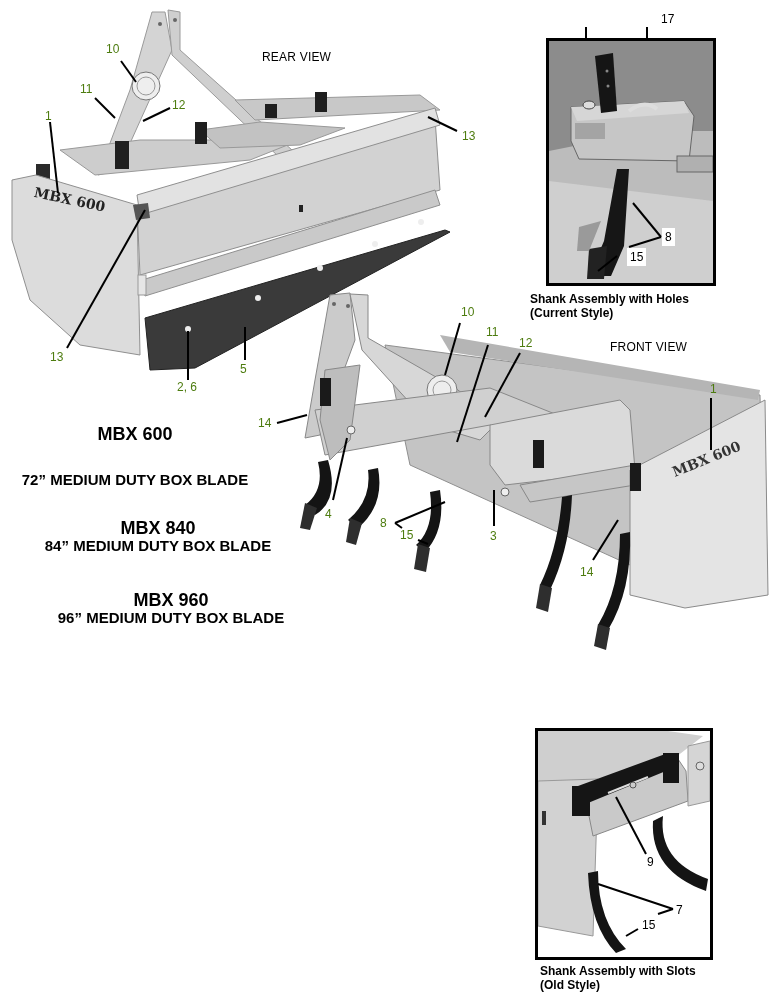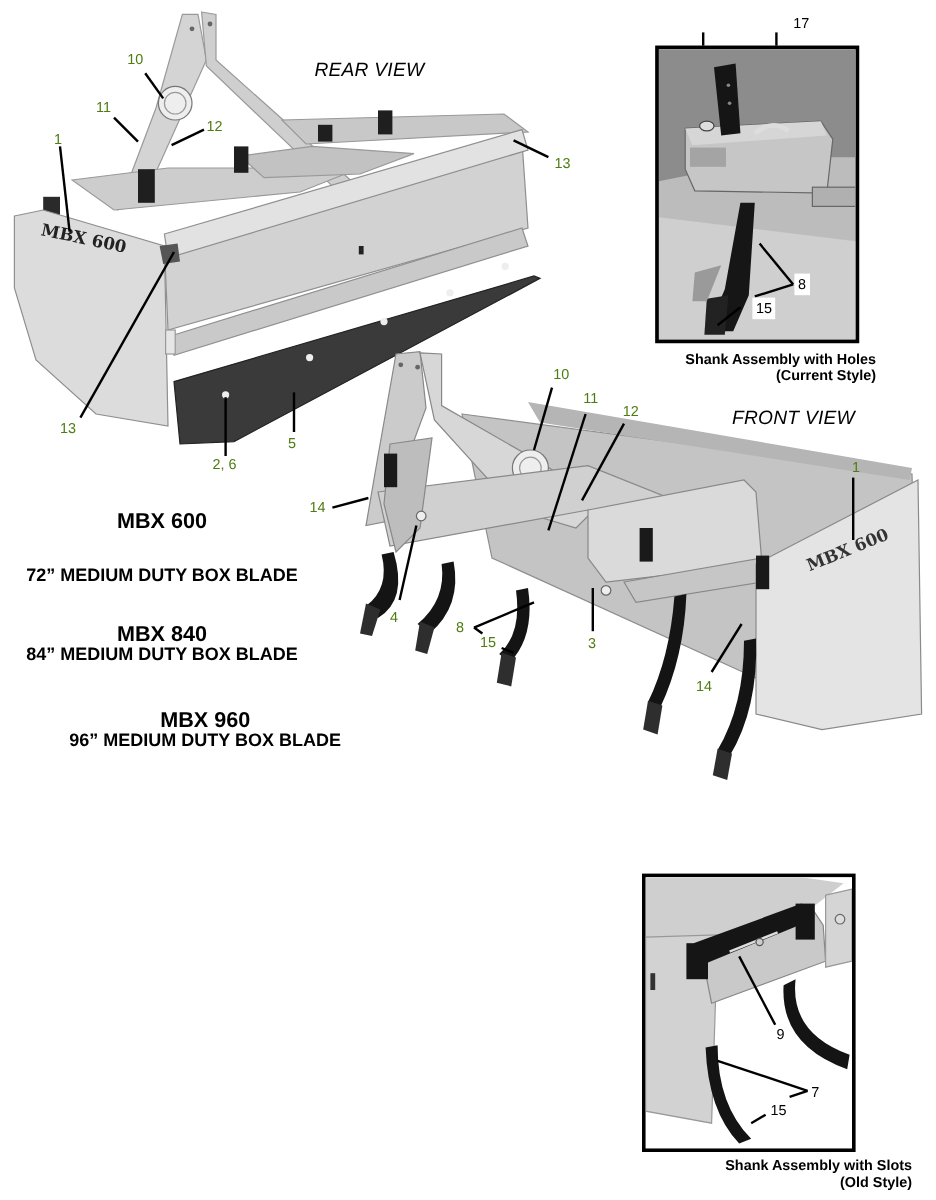--- a/index.html
+++ b/index.html
@@ -1,23 +1,23 @@
 <!DOCTYPE html>
 <html><head>
 <meta charset="utf-8">
 <style>
   html, body { margin: 0; padding: 0; background: #ffffff; }
   body { width: 780px; height: 1000px; position: relative; overflow: hidden;
          font-family: "Liberation Sans", "DejaVu Sans", sans-serif; color: #000; }
   .abs { position: absolute; }
   .callout { position: absolute; font-size: 12px; line-height: 13px; color: #4d7c0f;
              font-family: "Liberation Sans", sans-serif; white-space: nowrap; }
-  .view-label { position: absolute; font-size: 16px; letter-spacing: 0.2px;
-                font-family: "Liberation Sans", sans-serif; font-style: italic; }
-  .caption { position: absolute; text-align: right; font-weight: bold; font-size: 12px;
+  .view-label { position: absolute; font-size: 12px; letter-spacing: 0.2px;
+                font-family: "Liberation Sans", sans-serif; }
+  .caption { position: absolute; text-align: left; font-weight: bold; font-size: 12px;
              line-height: 14px; font-family: "Liberation Sans", sans-serif; }
   .model-block { position: absolute; left: 0; width: 270px; text-align: center; }
   .model-name { display: block; font-weight: bold; font-size: 18px; line-height: 20px; }
   .model-desc { display: block; font-weight: bold; font-size: 15px; line-height: 16px; }
   .inset-frame { position: absolute; border: 3px solid #000; box-sizing: border-box; background: #b9b9b9; overflow: hidden; }
   svg { display: block; }
 </style>
 </head>
 <body>
 
@@ -211,21 +211,21 @@
 <div class="callout" style="left:380px;top:517px;">8</div>
 <div class="callout" style="left:400px;top:529px;">15</div>
 <div class="callout" style="left:490px;top:530px;">3</div>
 
 <div class="model-block" style="top:424px;">
   <span class="model-name">MBX 600</span>
 </div>
 <div class="model-block" style="top:472px;">
   <span class="model-desc">72” MEDIUM DUTY BOX BLADE</span>
 </div>
-<div class="model-block" style="top:518px;">
+<div class="model-block" style="top:518px;padding-left:23px;">
   <span class="model-name">MBX 840</span>
   <span class="model-desc">84” MEDIUM DUTY BOX BLADE</span>
 </div>
 <div class="model-block" style="top:590px;padding-left:36px;">
   <span class="model-name">MBX 960</span>
   <span class="model-desc">96” MEDIUM DUTY BOX BLADE</span>
 </div>
 
 <div class="inset-frame" style="left:535px;top:728px;width:178px;height:232px;background:#ffffff;">
   <svg width="172" height="226" viewBox="0 0 172 226">

